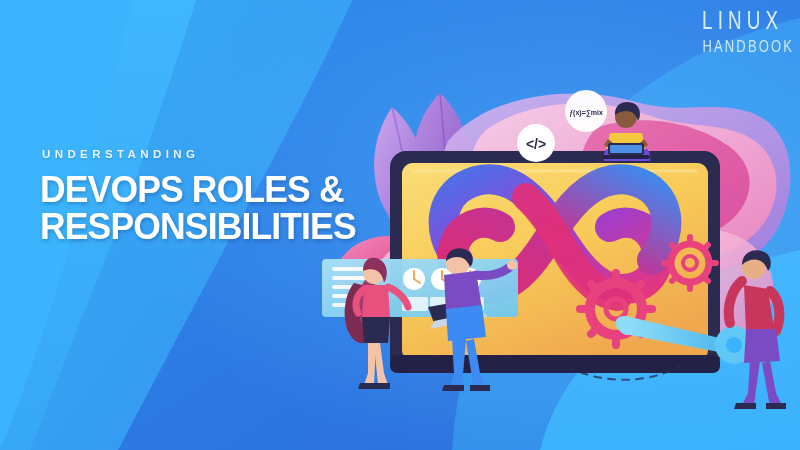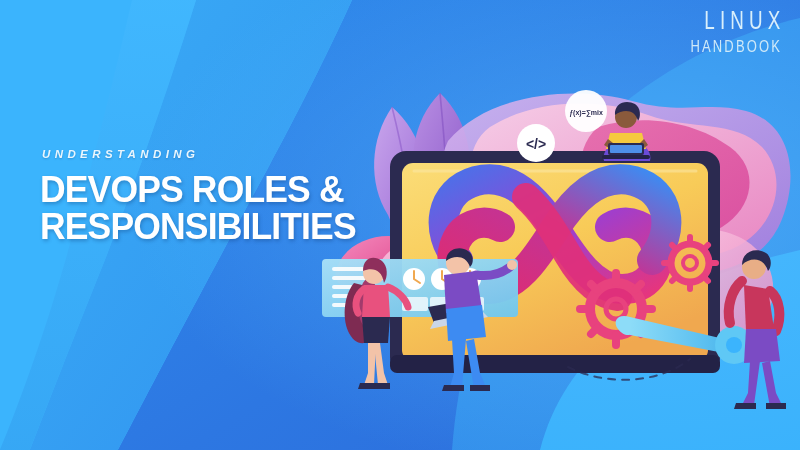--- a/index.html
+++ b/index.html
@@ -20,39 +20,38 @@
   .text-block{
     position:absolute;left:40px;top:148px;width:330px;z-index:30;
   }
   .kicker{
     color:#E9F6FE;
     font-size:11.5px;
     font-weight:700;
     letter-spacing:4.4px;
     margin:0 0 12px 2px;
     text-shadow:0 1px 2px rgba(12,60,120,.28);
-    font-style:italic;
   }
   .headline{
     color:#FFFFFF;
     font-size:37px;
     line-height:0.99;
     font-weight:700;
     letter-spacing:-0.9px;
     margin:0;
     transform:scaleX(0.96);
     transform-origin:left center;
     text-shadow:1px 2px 4px rgba(12,52,110,.33);
     white-space:pre-line;
   }
 
   
   .logo{
-    position:absolute;right:16px;top:8px;z-index:40;
-    text-align:right;line-height:1;
+    position:absolute;right:4px;top:8px;z-index:40;
+    text-align:left;line-height:1;
   }
   .logo-top{
     display:block;color:#D9EFFB;font-size:20px;font-weight:400;
     letter-spacing:5.5px;transform:scaleY(1.25) scaleX(0.94);
     transform-origin:center top;margin-right:-5px;
   }
   .logo-bottom{
     display:block;color:#CFE9F8;font-size:14px;font-weight:400;
     letter-spacing:2.3px;transform:scaleY(1.22) scaleX(0.93);
     transform-origin:center top;margin-top:9px;margin-right:-2px;

